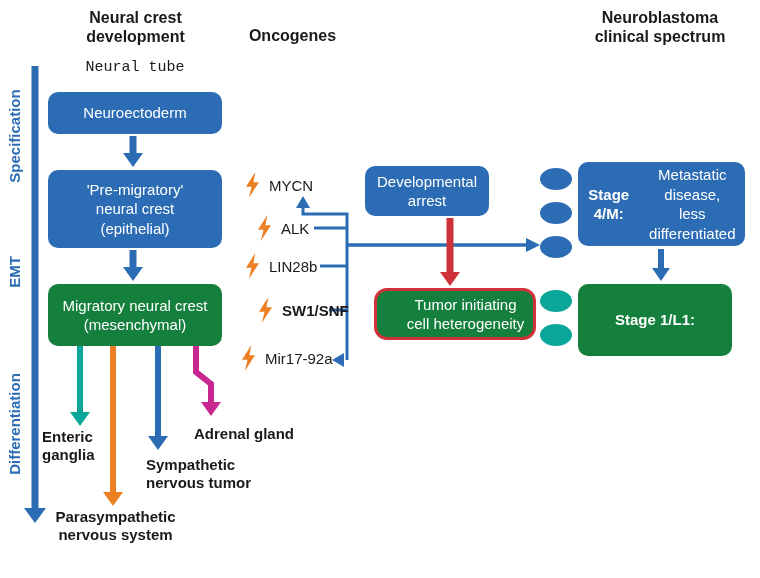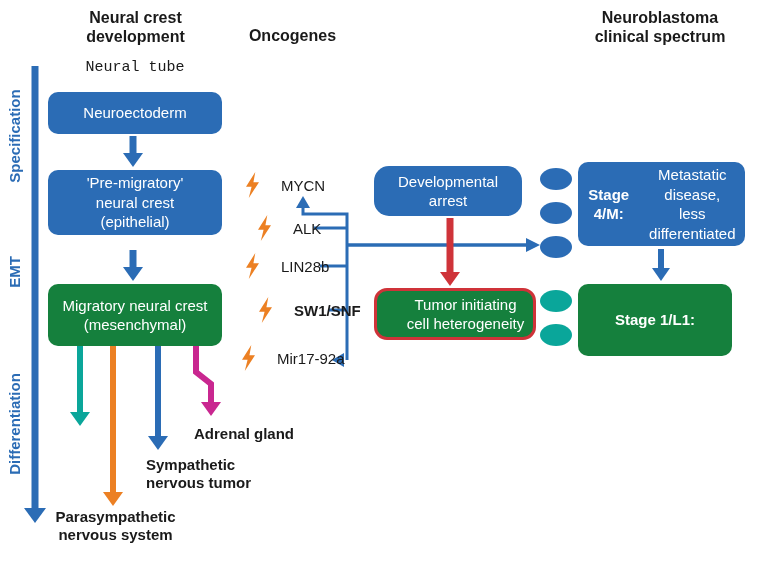--- a/index.html
+++ b/index.html
@@ -12,21 +12,21 @@
   .node{position:absolute;display:flex;align-items:center;justify-content:center;color:#fff;
         border-radius:10px;font-size:15px;line-height:1.3;text-align:center;white-space:pre-line;
         box-sizing:border-box;}
   .node.col{flex-direction:row;}
   .blue-bg{background:#2b6cb5;}
   .teal-bg{background:#15803d;}
   .tumor-border{border:3px solid #cf3339;border-radius:13px;}
   .plain{position:absolute;font-size:15px;white-space:pre-line;line-height:1.2;}
   .b{font-weight:700;}
   .center{text-align:center;}
-  .onc{position:absolute;display:flex;align-items:center;gap:20px;height:28px;font-size:15px;}
+  .onc{position:absolute;display:flex;align-items:center;gap:8px;height:28px;font-size:15px;}
   .bolt{width:17px;height:26px;flex:0 0 auto;}
   .bolt polygon{fill:#ec8023;}
 </style>
 </head>
 <body>
 
 <div class="canvas">
 
   <svg class="layer" width="760" height="578" viewBox="0 0 760 578">
 
@@ -100,27 +100,29 @@
 clinical spectrum</div>
 
   <div class="axis-lbl" style="left:-32px;top:126px;width:96px;height:20px;">Specification</div>
   <div class="axis-lbl" style="left:-4px;top:262px;width:40px;height:20px;">EMT</div>
   <div class="axis-lbl" style="left:-39px;top:414px;width:110px;height:20px;">Differentiation</div>
 
   <div class="plain center" style="left:85px;top:59px;width:100px;font-family:Liberation Mono, monospace;">Neural tube</div>
 
   <div class="node blue-bg" style="left:48px;top:92px;width:174px;height:42px;">Neuroectoderm</div>
 
-  <div class="node blue-bg" style="left:48px;top:170px;width:174px;height:65px;">'Pre-migratory'
+  <div class="node blue-bg" style="left:48px;top:170px;width:174px;height:78px;">'Pre-migratory'
 neural crest
 (epithelial)</div>
 
   <div class="node teal-bg" style="left:48px;top:284px;width:174px;height:62px;">Migratory neural crest
 (mesenchymal)</div>
 
+  <div class="plain b" style="left:42px;top:428px;">Enteric
+ganglia</div>
   <div class="plain b" style="left:194px;top:425px;">Adrenal gland</div>
   <div class="plain b" style="left:146px;top:456px;">Sympathetic
 nervous tumor</div>
   <div class="plain b center" style="left:28px;top:508px;width:175px;">Parasympathetic
 nervous system</div>
 
   <div class="onc" style="left:244px;top:171px;">
     <svg class="bolt" viewBox="0 0 18 28">
       <polygon points="12,0 2,16 8,16 5,28 16,11 10,11"></polygon>
       </svg>
@@ -144,21 +146,21 @@
       </svg>
     <span>SW1/SNF</span>
   </div>
   <div class="onc" style="left:240px;top:344px;">
     <svg class="bolt" viewBox="0 0 18 28">
       <polygon points="12,0 2,16 8,16 5,28 16,11 10,11"></polygon>
       </svg>
     <span>Mir17-92a</span>
   </div>
 
-  <div class="node blue-bg" style="left:374px;top:166px;width:148px;height:50px;border-radius:15px;">Developmental
+  <div class="node blue-bg" style="left:365px;top:166px;width:124px;height:50px;">Developmental
 arrest</div>
 
   <div class="node teal-bg tumor-border" style="left:374px;top:288px;width:162px;height:52px;padding-left:21px;">Tumor initiating
 cell heterogeneity</div>
 
   <div class="node col blue-bg" style="left:578px;top:162px;width:167px;height:84px;">
     <span class="b">Stage 4/M:</span>
     <span>Metastatic disease,
 less differentiated</span>
   </div>

